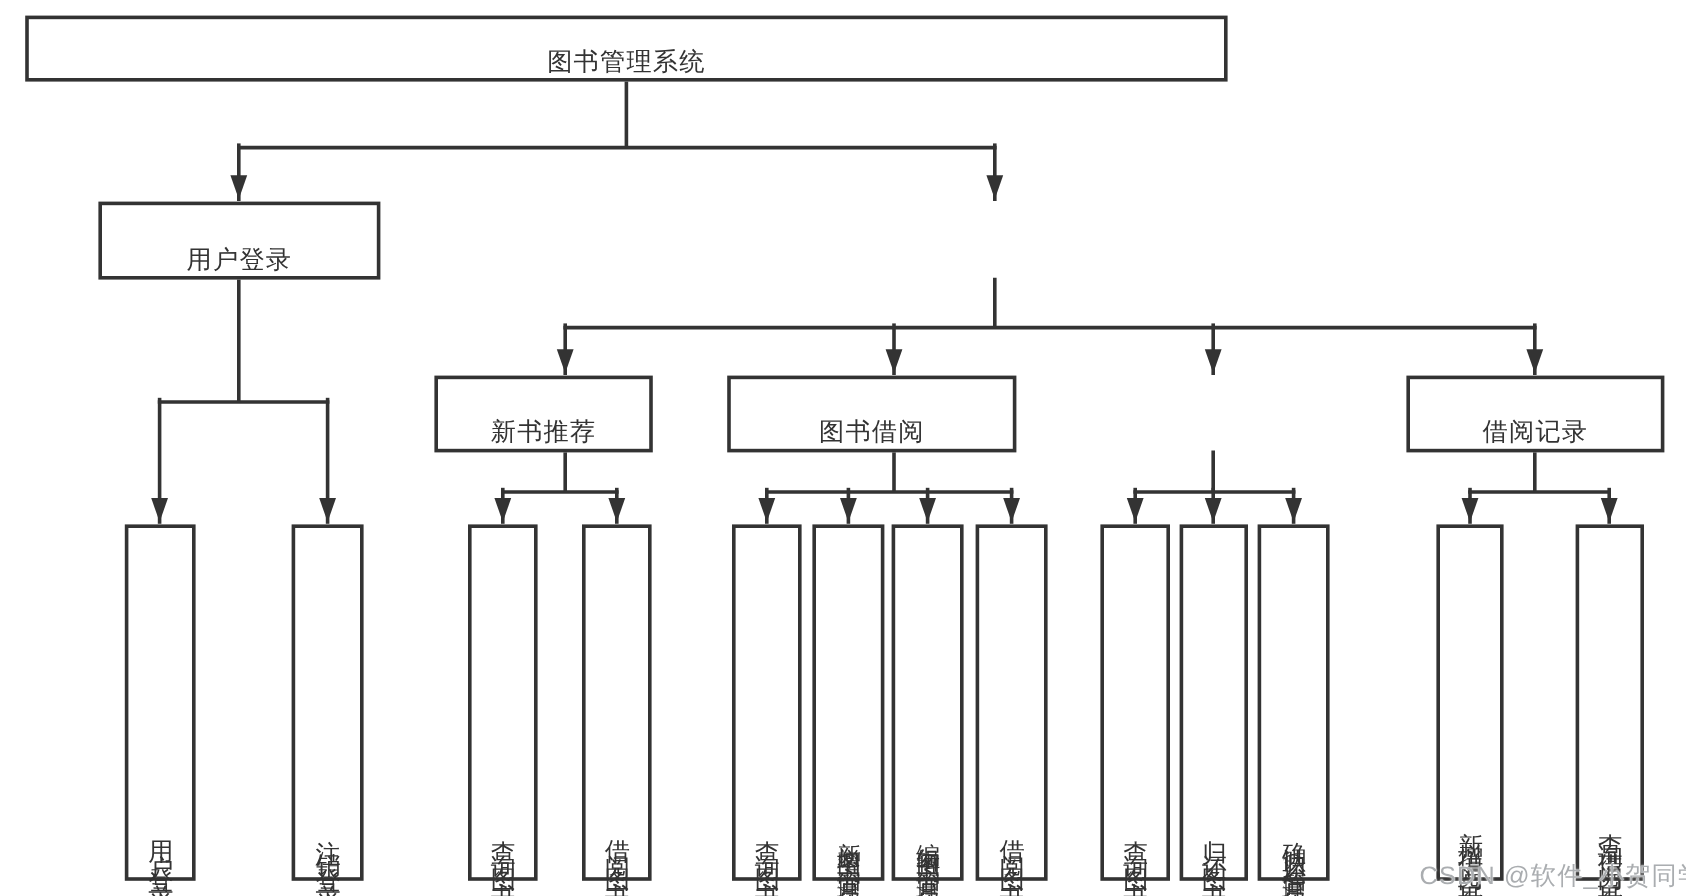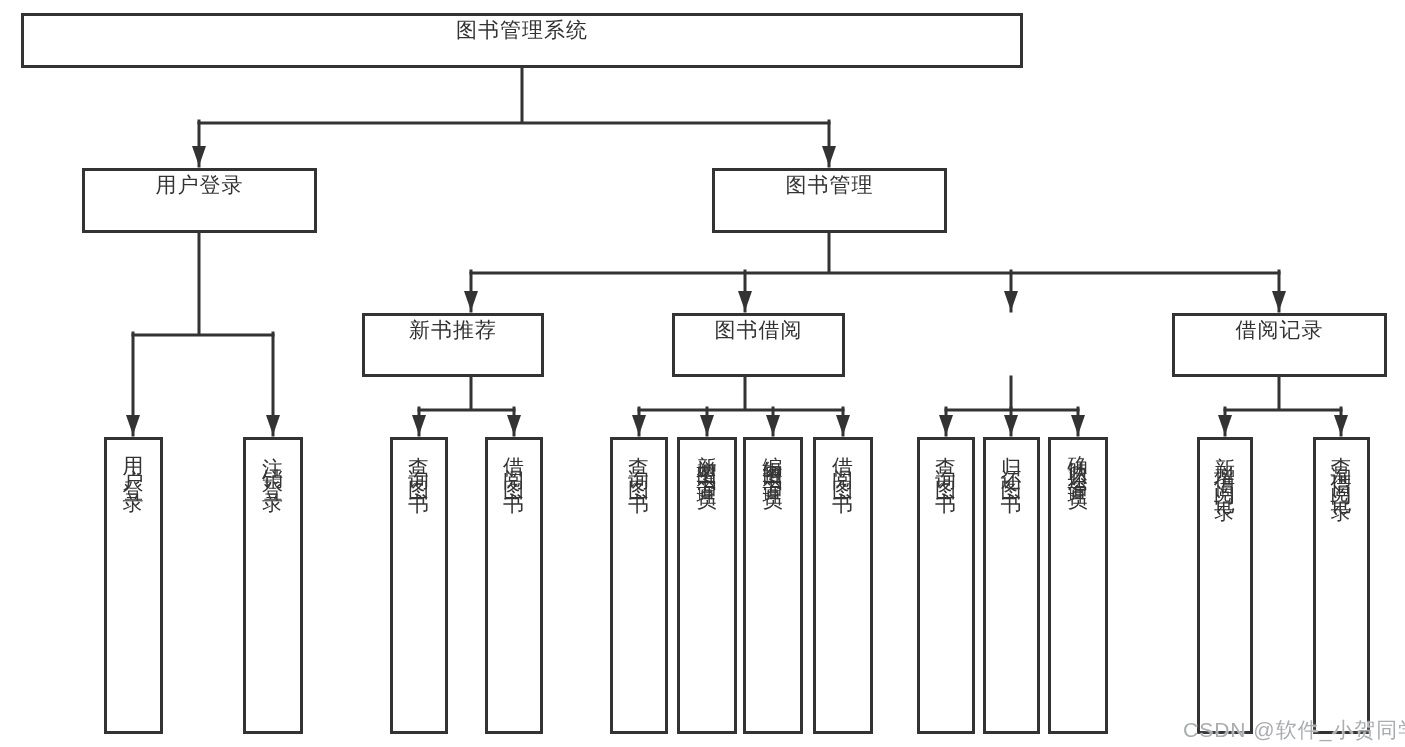--- a/index.html
+++ b/index.html
@@ -2,21 +2,21 @@
 <html><head>
 <meta charset="utf-8">
 <style>
   html,body{margin:0;padding:0;background:#fff;}
   body{width:1405px;height:747px;position:relative;overflow:hidden;
        font-family:"Liberation Sans","DejaVu Sans",sans-serif;color:#333;}
   #stage{position:absolute;inset:0;width:1405px;height:747px;}
   svg.wires{position:absolute;left:0;top:0;width:1405px;height:747px;z-index:1;}
   svg.wires path,svg.wires line{stroke:#333;stroke-width:3;fill:none;stroke-linecap:square;}
   .box{position:absolute;z-index:2;box-sizing:border-box;border:3px solid #333;
-       background:#fff;display:flex;align-items:flex-start;justify-content:center;}
+       background:#fff;display:flex;align-items:flex-end;justify-content:center;}
   .box.h span{font-size:21px;letter-spacing:1px;white-space:nowrap;}
   .box.v span{writing-mode:vertical-rl;text-orientation:mixed;font-size:21px;
               letter-spacing:12px;line-height:1;white-space:nowrap;}
   .box.v.tight span{font-size:20px;letter-spacing:5px;}
   .watermark{position:absolute;z-index:3;left:1183px;top:716px;font-size:21px;
              color:#aaadb0;letter-spacing:1px;white-space:nowrap;
              text-shadow:0 0 2px #fff,0 0 1px #fff;}
 </style>
 </head>
 <body>
@@ -64,28 +64,25 @@
     <line x1="1341" y1="408" x2="1341" y2="435" marker-end="url(#arw)"></line>
   </svg>
 
   <div class="box h" style="left:21px;top:13px;width:1002px;height:55px">
     <span>图书管理系统</span>
   </div>
 
   <div class="box h" style="left:82px;top:168px;width:235px;height:65px">
     <span>用户登录</span>
   </div>
-  <div class="box h" style="left:712px;top:168px;width:235px;height:65px">
-    <span>图书管理</span>
-  </div>
 
   <div class="box h" style="left:362px;top:313px;width:182px;height:64px">
     <span>新书推荐</span>
   </div>
-  <div class="box h" style="left:672px;top:313px;width:173px;height:64px">
+  <div class="box h" style="left:606px;top:313px;width:241px;height:64px">
     <span>图书借阅</span>
   </div>
   <div class="box h" style="left:1172px;top:313px;width:215px;height:64px">
     <span>借阅记录</span>
   </div>
 
   <div class="box v" style="left:104px;top:437px;width:59px;height:297px">
     <span>用户登录</span>
   </div>
   <div class="box v" style="left:243px;top:437px;width:60px;height:297px">

